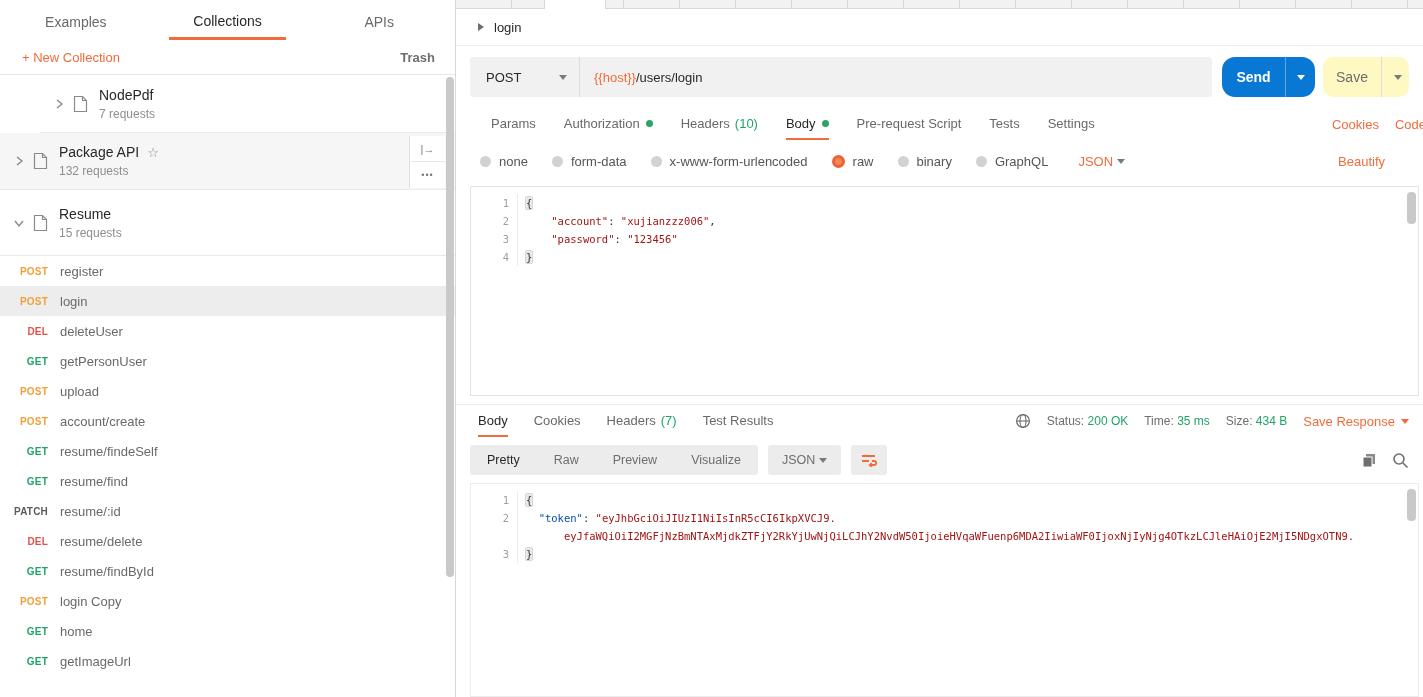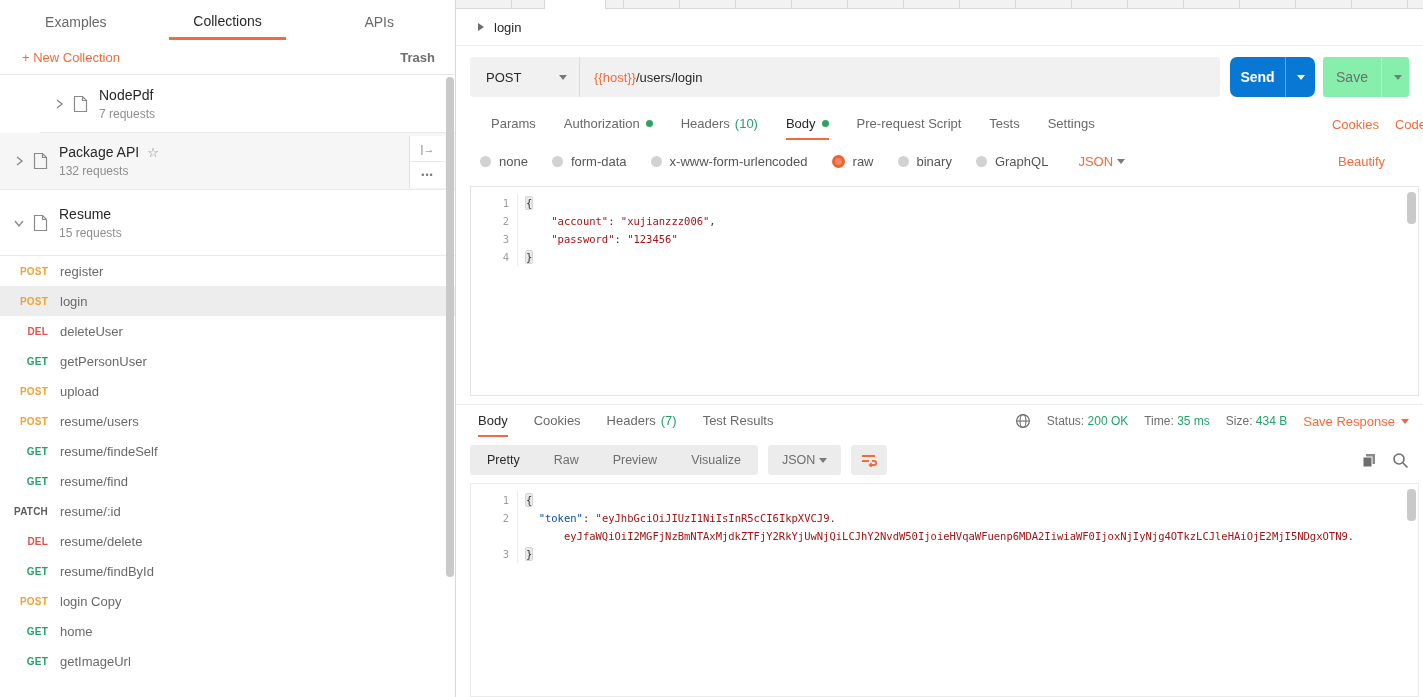--- a/index.html
+++ b/index.html
@@ -53,25 +53,25 @@
   #build { font-size:12px; color:#8a9098; font-weight:bold; letter-spacing:.6px; margin-right:16px; }
   .icon-btn { width:36px; height:27px; border:1px solid #dcdcdc; border-radius:3px; display:flex; align-items:center; justify-content:center; cursor:pointer; background:#fff; }
   .comment-btn { width:34px; height:27px; display:flex; align-items:center; justify-content:center; cursor:pointer; }
 
   #url-row { position:absolute; left:0; top:46px; width:967px; height:62px; display:flex; align-items:center; padding:0 14px; }
   #method-url { flex:1; height:40px; background:#f1f1f1; border-radius:3px; display:flex; align-items:center; }
   #method-select { width:110px; height:100%; display:flex; align-items:center; padding:0 12px 0 16px; border-right:1px solid #ddd; cursor:pointer; }
   #method-select .lbl { font-size:13px; color:#282828; flex:1; }
   #url-input { flex:1; font-size:13px; padding-left:14px; color:#282828; }
   .host-var { color:#f26b3a; }
-  #send-group { width:85px; height:40px; background:#0878d4; border-radius:7px; margin-left:10px; display:flex; cursor:pointer; }
+  #send-group { width:93px; height:40px; background:#0878d4; border-radius:13px; margin-left:10px; display:flex; cursor:pointer; }
   #send-main { flex:1; display:flex; align-items:center; justify-content:center; color:#fff; font-size:14px; font-weight:bold; border-right:1px solid rgba(255,255,255,.35); }
   #send-caret { width:29px; display:flex; align-items:center; justify-content:center; }
   #send-caret .dd-caret { border-top-color:#fff; margin:0; }
-  #save-group { width:86px; height:40px; background:#86efac; border-radius:3px; margin-left:8px; display:flex; cursor:pointer; }
+  #save-group { width:86px; height:40px; background:#fef9c3; border-radius:10px; margin-left:8px; display:flex; cursor:pointer; }
   #save-main { flex:1; display:flex; align-items:center; justify-content:center; color:#6e6e6e; font-size:14px; border-right:1px solid #dcdcdc; }
   #save-caret { width:27px; display:flex; align-items:center; justify-content:center; }
 
   #req-tabs { position:absolute; left:13px; top:108px; width:967px; height:32px; display:flex; align-items:stretch; padding:0 10px 0 22px; }
   .rtab { display:flex; align-items:center; margin-right:28px; font-size:13px; color:#696969; cursor:pointer; border-bottom:2px solid transparent; }
   .rtab.active { color:#282828; border-bottom-color:#f26b3a; }
   .gdot { width:7px; height:7px; border-radius:50%; background:#2ca463; margin-left:6px; }
   .gcount { color:#23a268; margin-left:5px; }
   .rtab-links { margin-left:auto; display:flex; align-items:center; gap:16px; }
 
@@ -212,21 +212,21 @@
   <div class="req-row">
       <span class="req-method" data-method="GET">GET</span>
       <span class="req-name">getPersonUser</span>
     </div>
   <div class="req-row">
       <span class="req-method" data-method="POST">POST</span>
       <span class="req-name">upload</span>
     </div>
   <div class="req-row">
       <span class="req-method" data-method="POST">POST</span>
-      <span class="req-name">resume/users</span>
+      <span class="req-name">account/create</span>
     </div>
   <div class="req-row">
       <span class="req-method" data-method="GET">GET</span>
       <span class="req-name">resume/findeSelf</span>
     </div>
   <div class="req-row">
       <span class="req-method" data-method="GET">GET</span>
       <span class="req-name">resume/find</span>
     </div>
   <div class="req-row">

